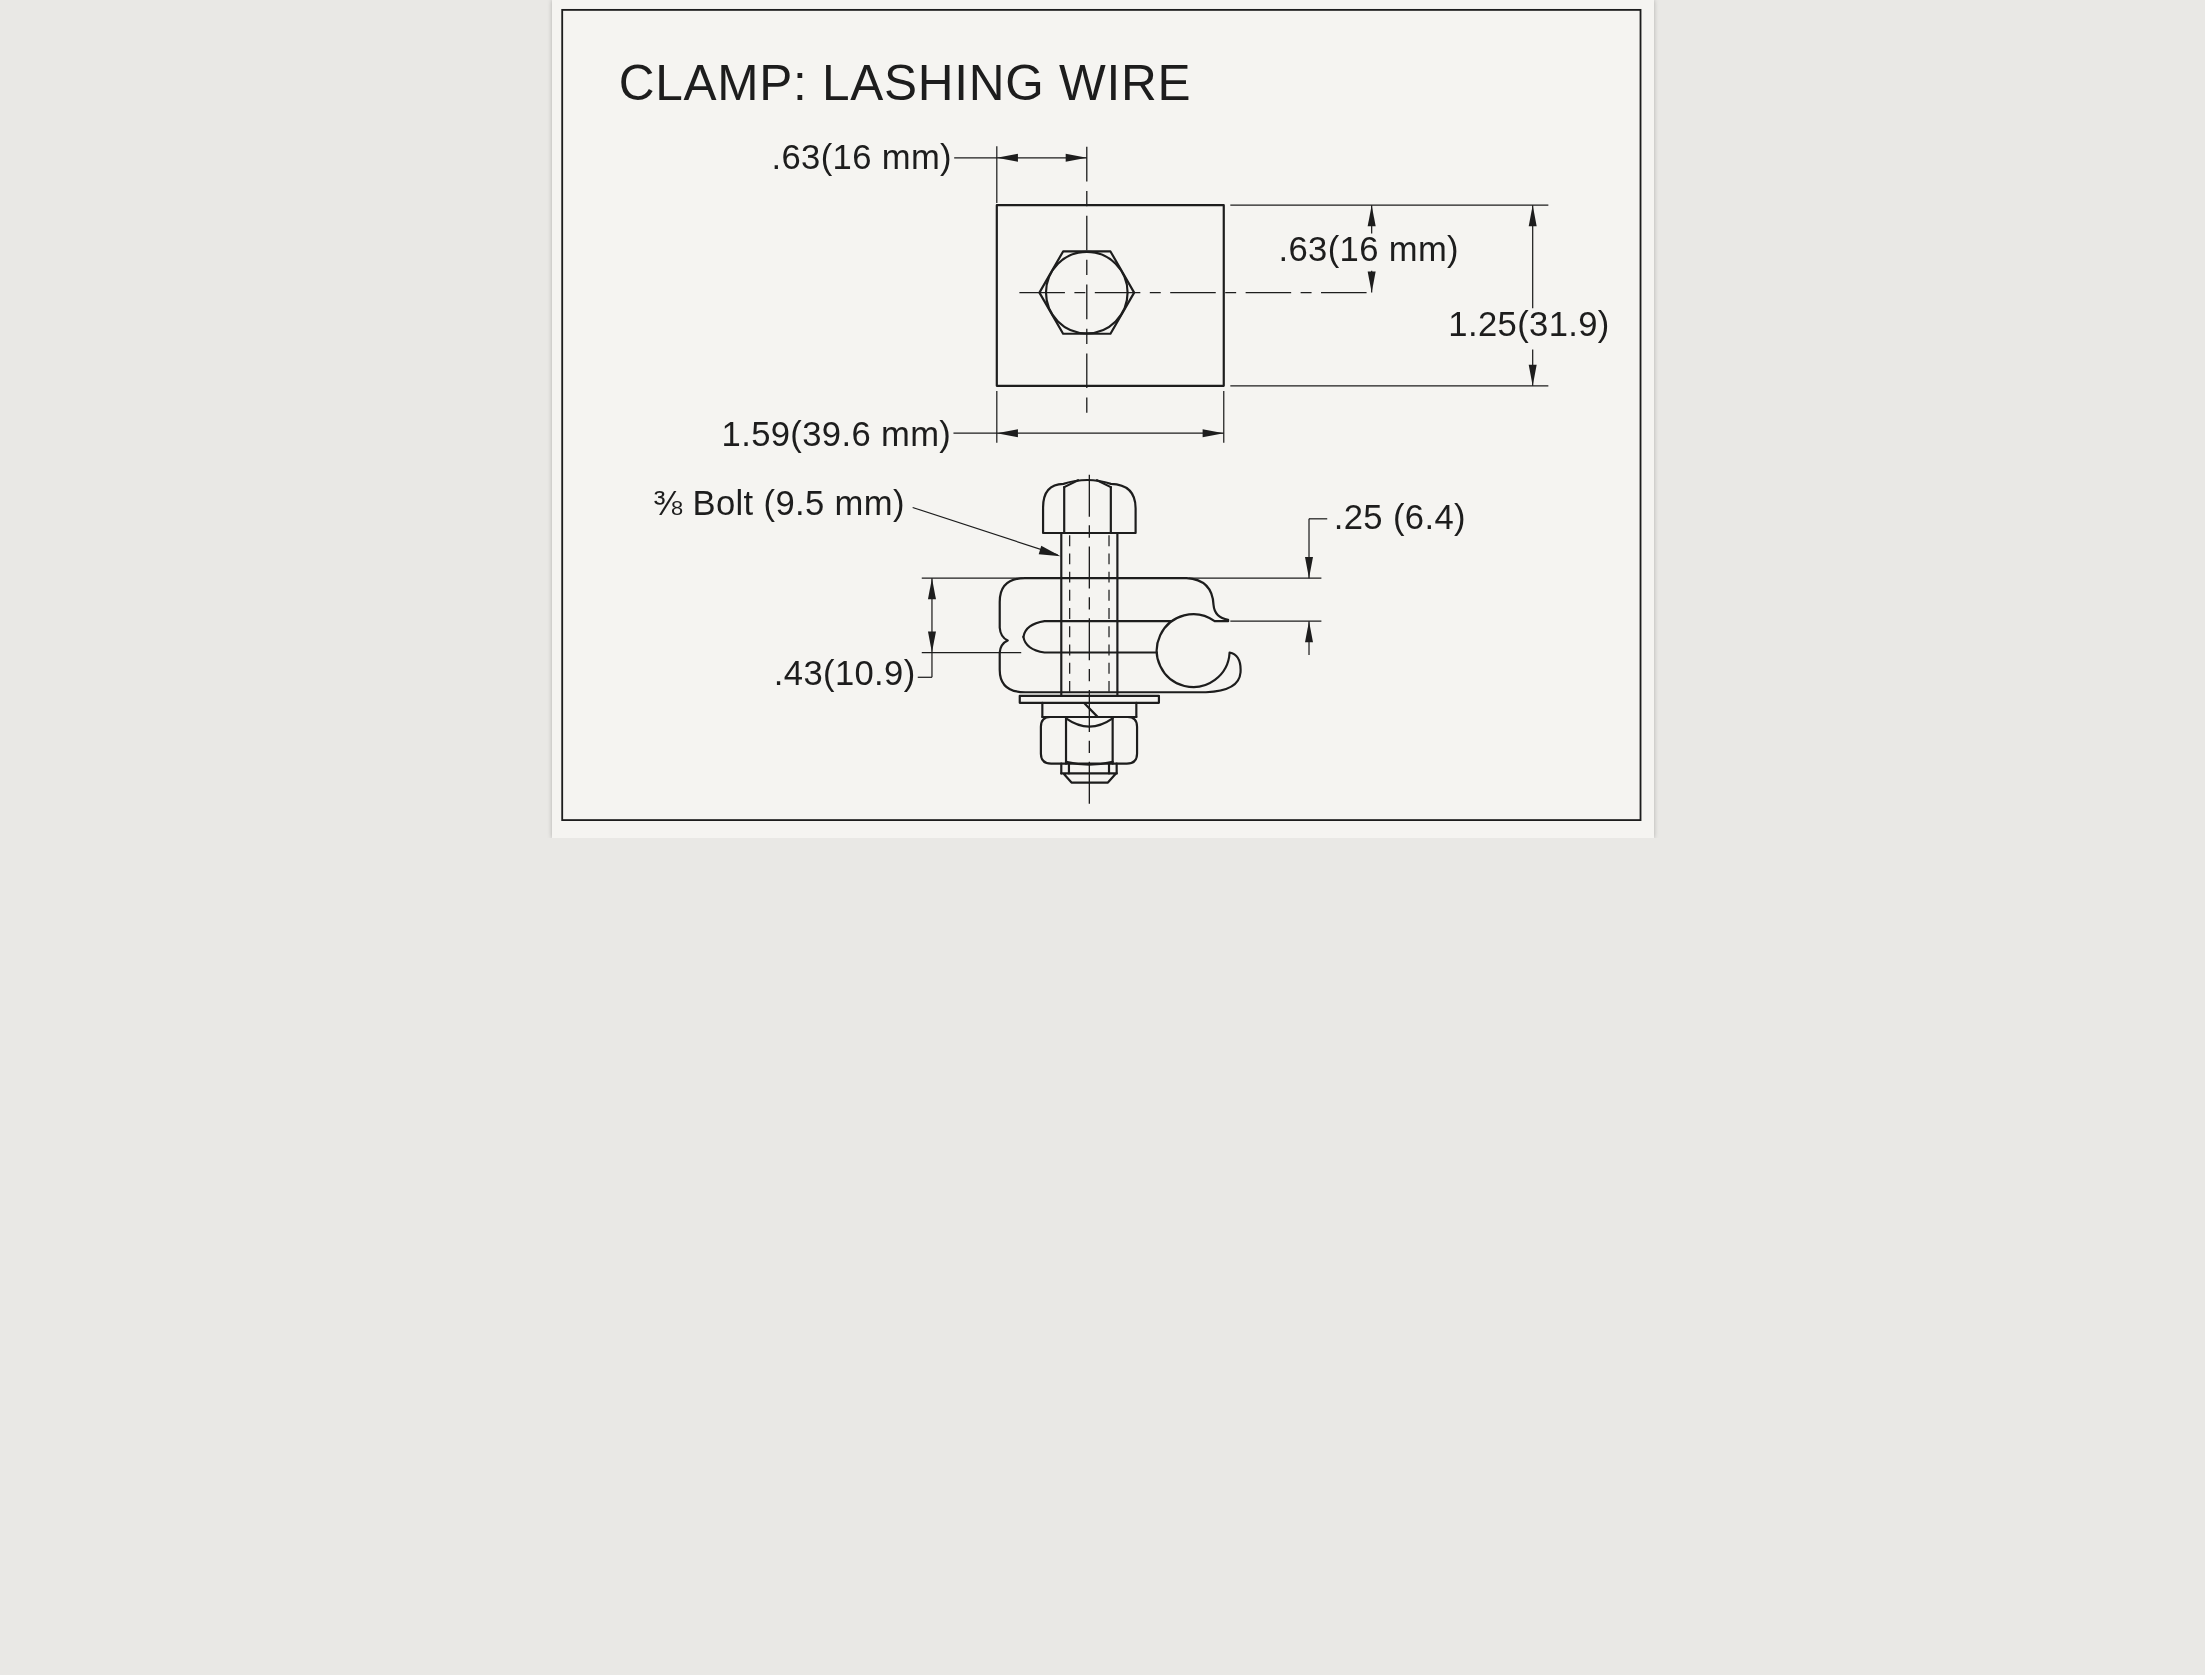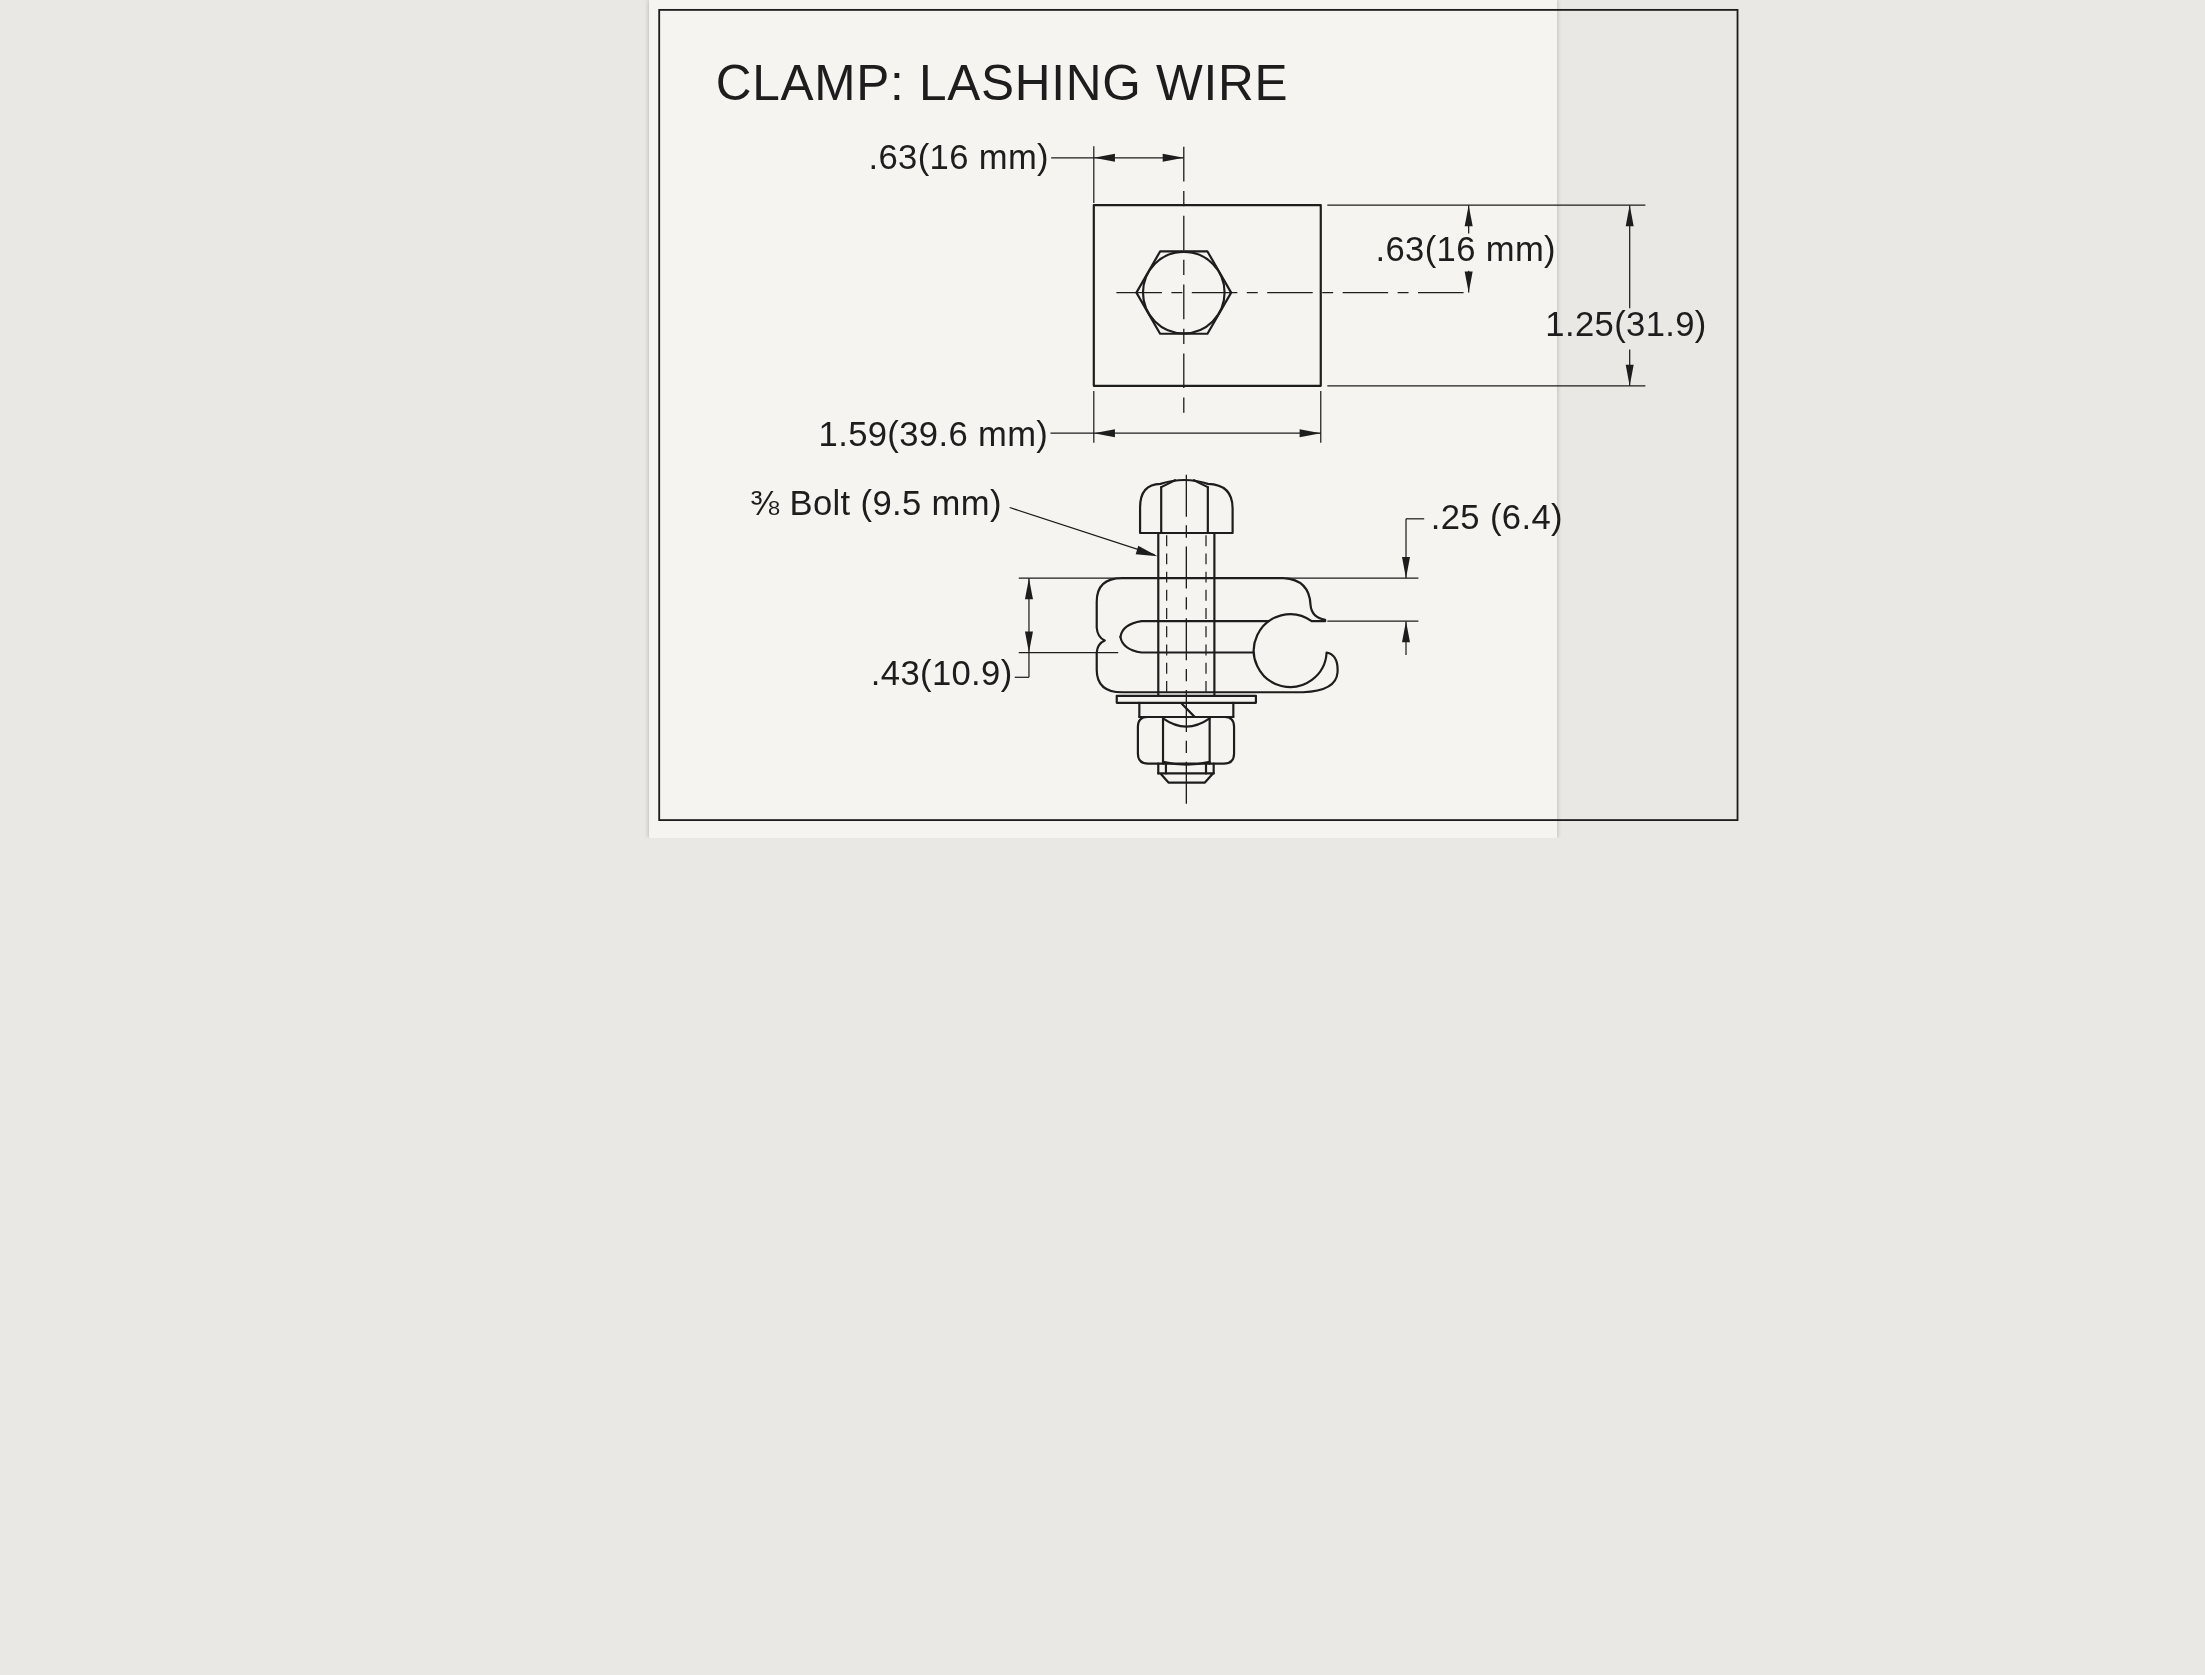--- a/index.html
+++ b/index.html
@@ -1,21 +1,21 @@
 <!DOCTYPE html>
 <html style="--paper: #f5f4f1; --ink: #1d1d1d;font-size:11.7px"><head>
 <meta charset="utf-8">
 <style>
   :root{
     --paper:#f5f4f1;
     --ink:#1d1d1d;
   }
   html,body{margin:0;padding:0;background:#e9e8e5;}
   .sheet{
-    width:908px;height:838px;
+    width:1102px;height:838px;
     background:var(--paper);
     position:relative;
     margin:0 auto;
     box-shadow:0 0 4.4px rgba(0,0,0,.25);
     font-family:"Liberation Sans","DejaVu Sans",sans-serif;
   }
   svg{display:block;width:1102px;height:838px;color:var(--ink);}
   .obj{stroke:currentColor;stroke-width:6;fill:none;stroke-linecap:round;stroke-linejoin:round;}
   .thin{stroke:currentColor;stroke-width:3.4;fill:none;stroke-linecap:butt;}
   .cl{stroke:currentColor;stroke-width:3.6;fill:none;stroke-linecap:butt;}

